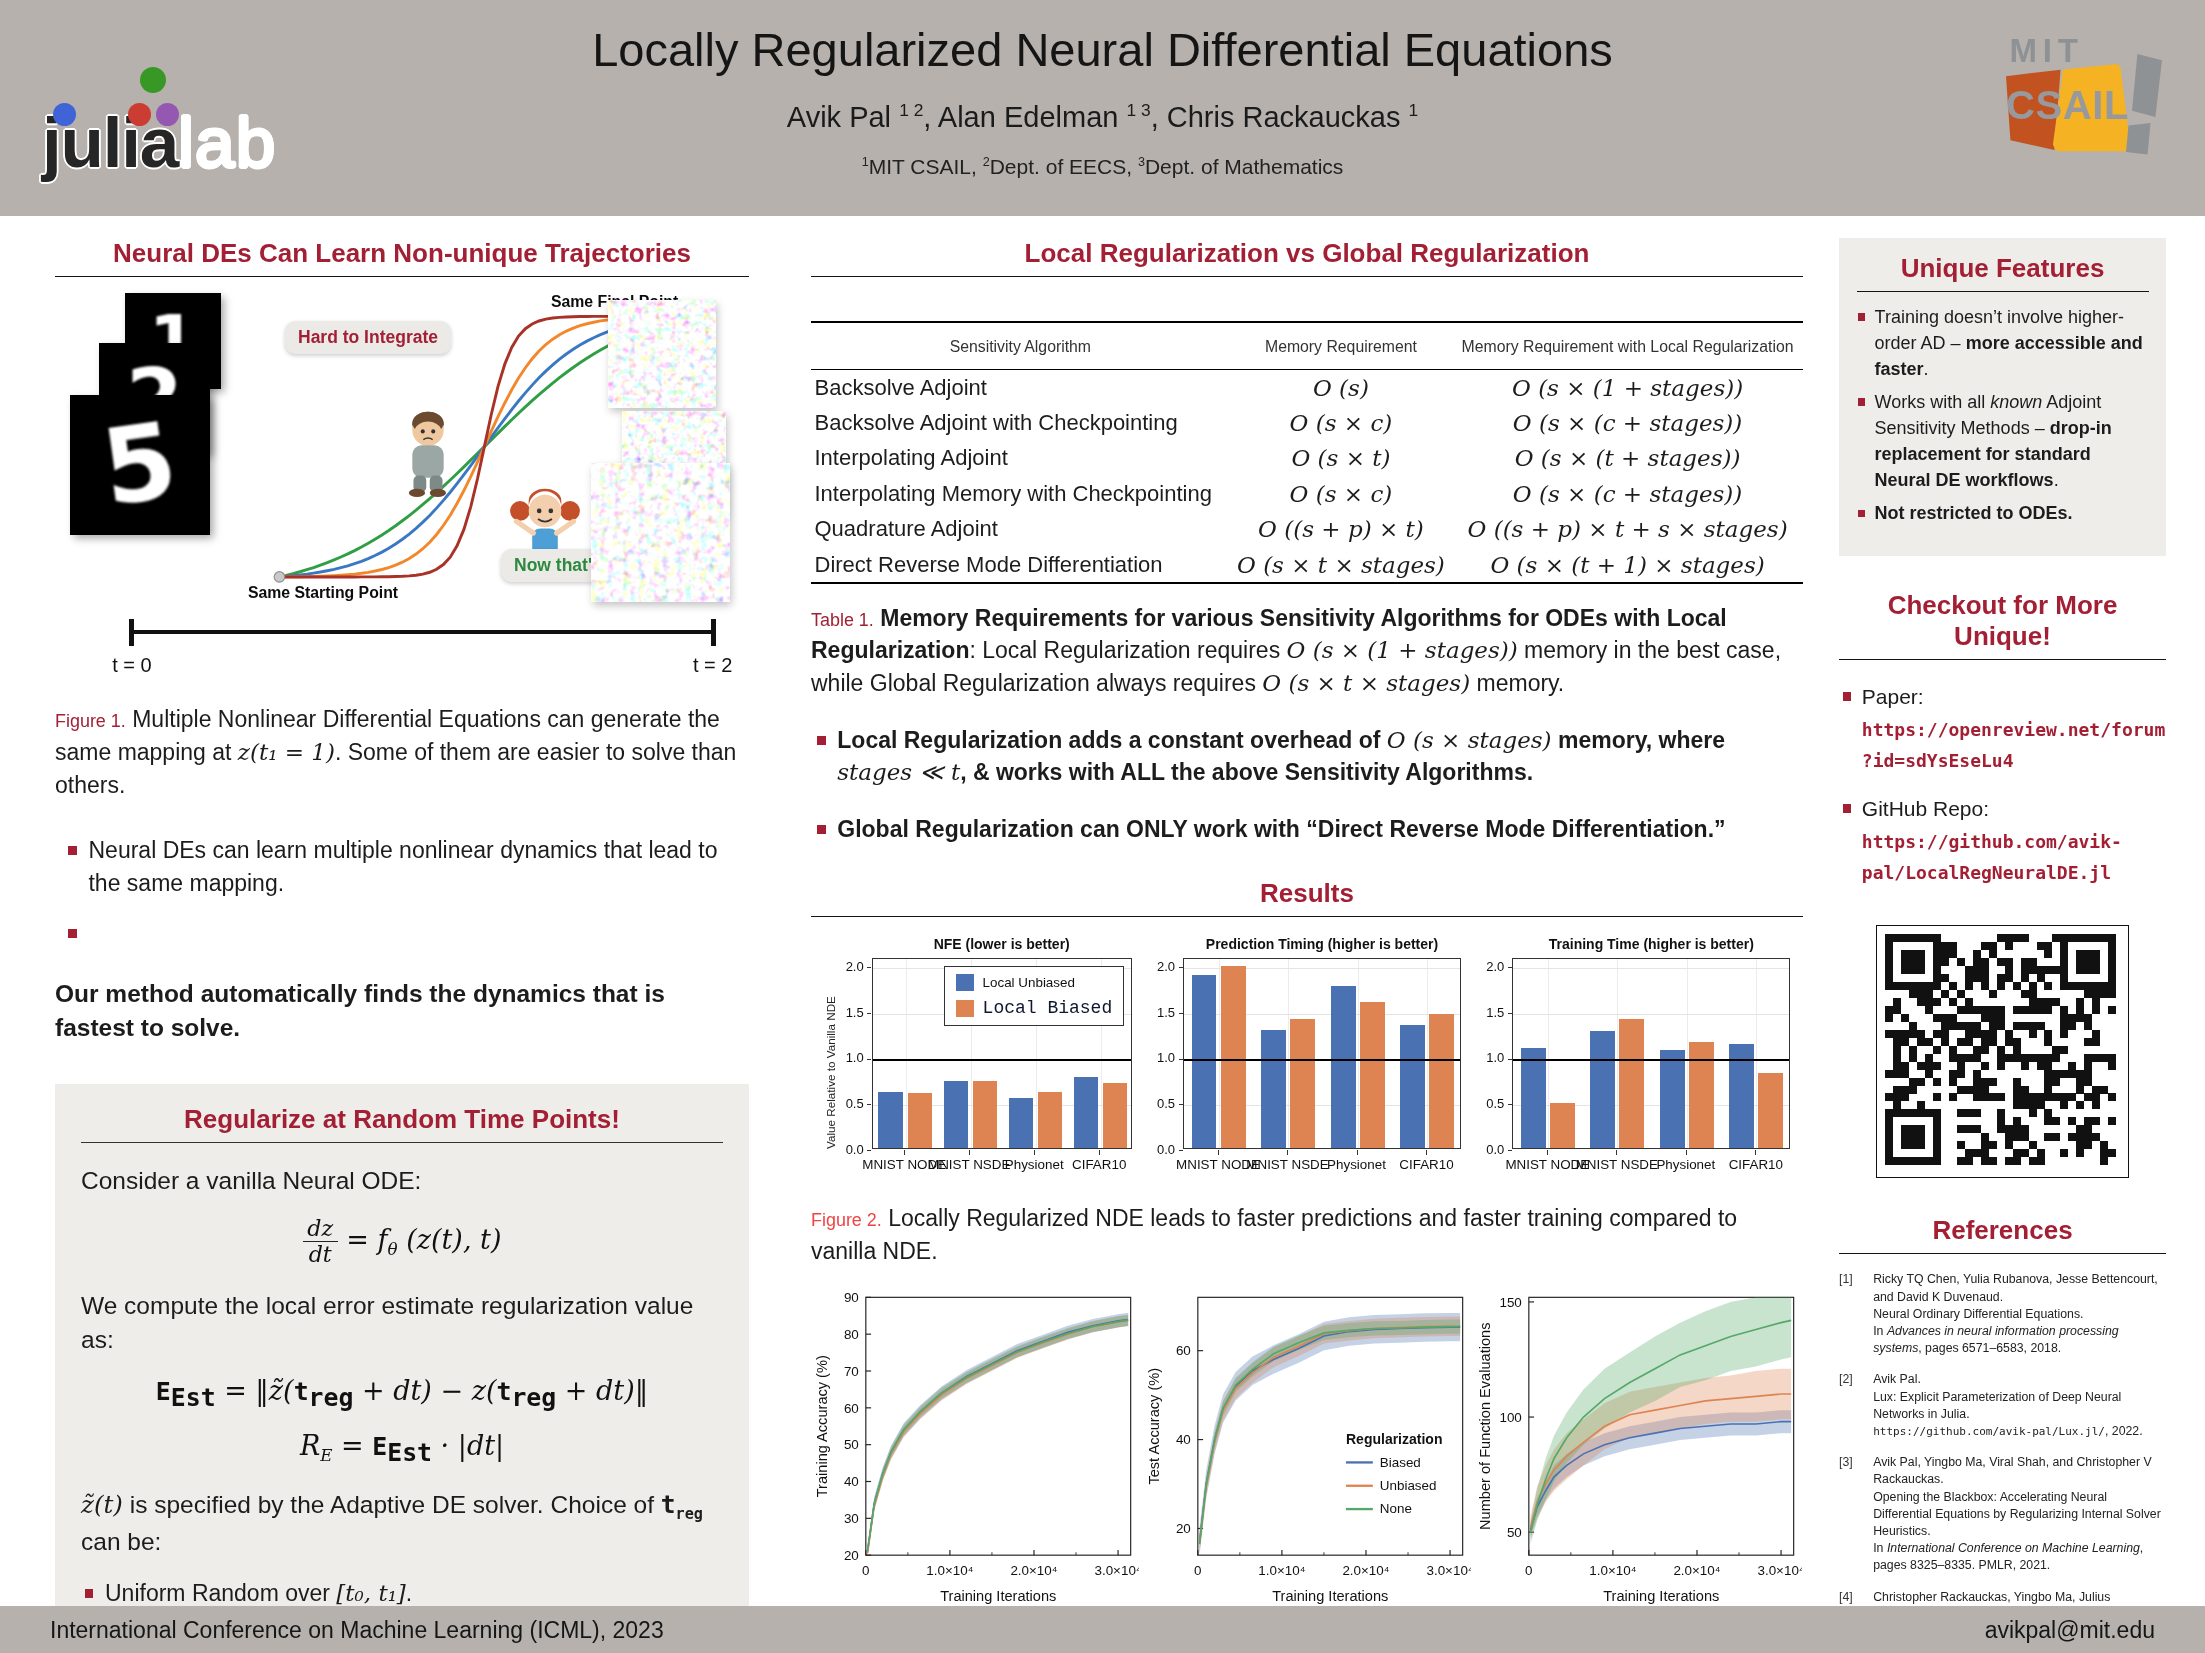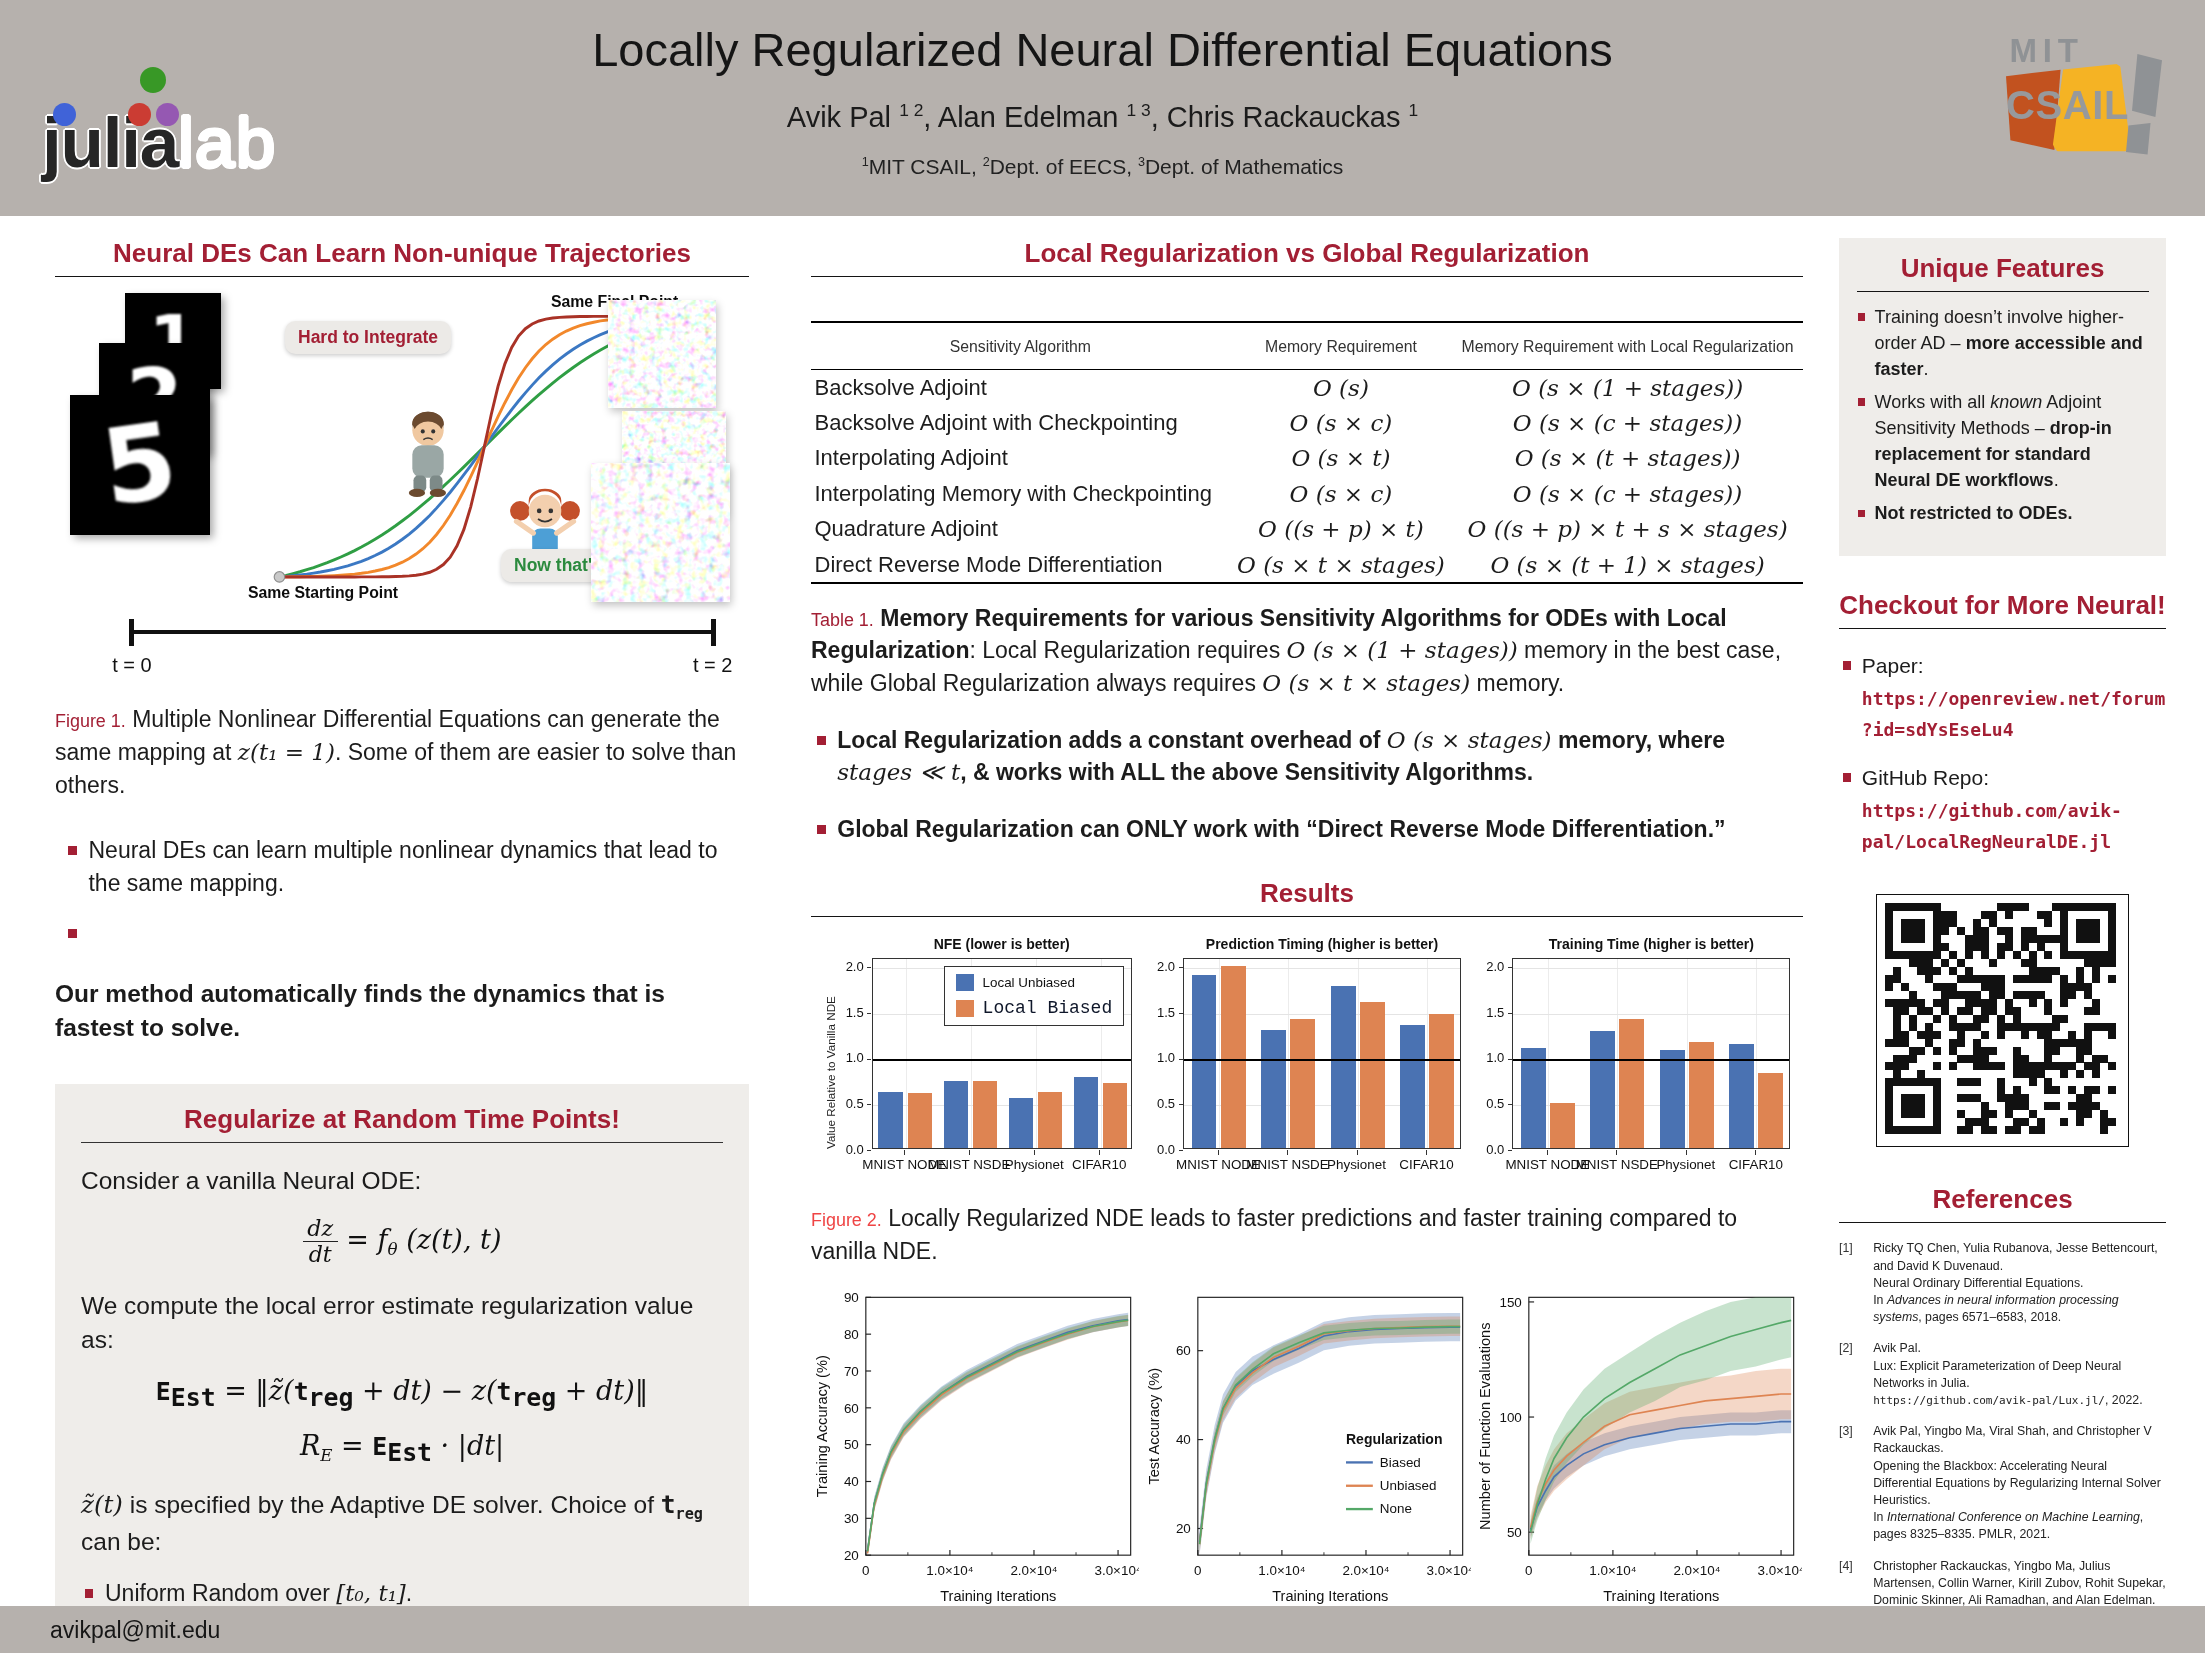--- a/index.html
+++ b/index.html
@@ -601,21 +601,21 @@
             <div class="ct"><span>Works with all </span><span class="i">known</span><span> Adjoint Sensitivity Methods – </span><span class="b">drop-in replacement for standard Neural DE workflows</span><span>.</span></div>
           </div>
           <div class="item">
             <div class="mk"></div>
             <div class="ct"><span class="b">Not restricted to ODEs.</span></div>
           </div>
         </div>
     </div>
 
     <div class="ck">
-      <div class="h2">Checkout for More Neural!</div>
+      <div class="h2">Checkout for More Unique!</div>
       <div class="rule"></div>
       <div class="blist ck-list">
           <div class="item">
             <div class="mk"></div>
             <div class="ct"><span>Paper:
 </span><span class="m" style="color: rgb(163, 31, 52);">https://openreview.net/forum?id=sdYsEseLu4</span></div>
           </div>
           <div class="item">
             <div class="mk"></div>
             <div class="ct"><span>GitHub Repo: </span><span class="m" style="color: rgb(163, 31, 52);">https://github.com/avik-pal/LocalRegNeuralDE.jl</span></div>
@@ -1068,17 +1068,18 @@
           <div class="ref">
             <div class="lab">[4]</div>
             <div class="ct"><span>Christopher Rackauckas, Yingbo Ma, Julius Martensen, Collin Warner, Kirill Zubov, Rohit Supekar, Dominic Skinner, Ali Ramadhan, and Alan Edelman.
 Universal Differential Equations for Scientific Machine Learning, 2020.</span></div>
           </div>
         </div>
     </div>
   </div>
 
   <div class="footer">
+    <span>International Conference on Machine Learning (ICML), 2023</span>
     <span>avikpal@mit.edu</span>
   </div>
 
 </div>
 
 
 </body></html>

